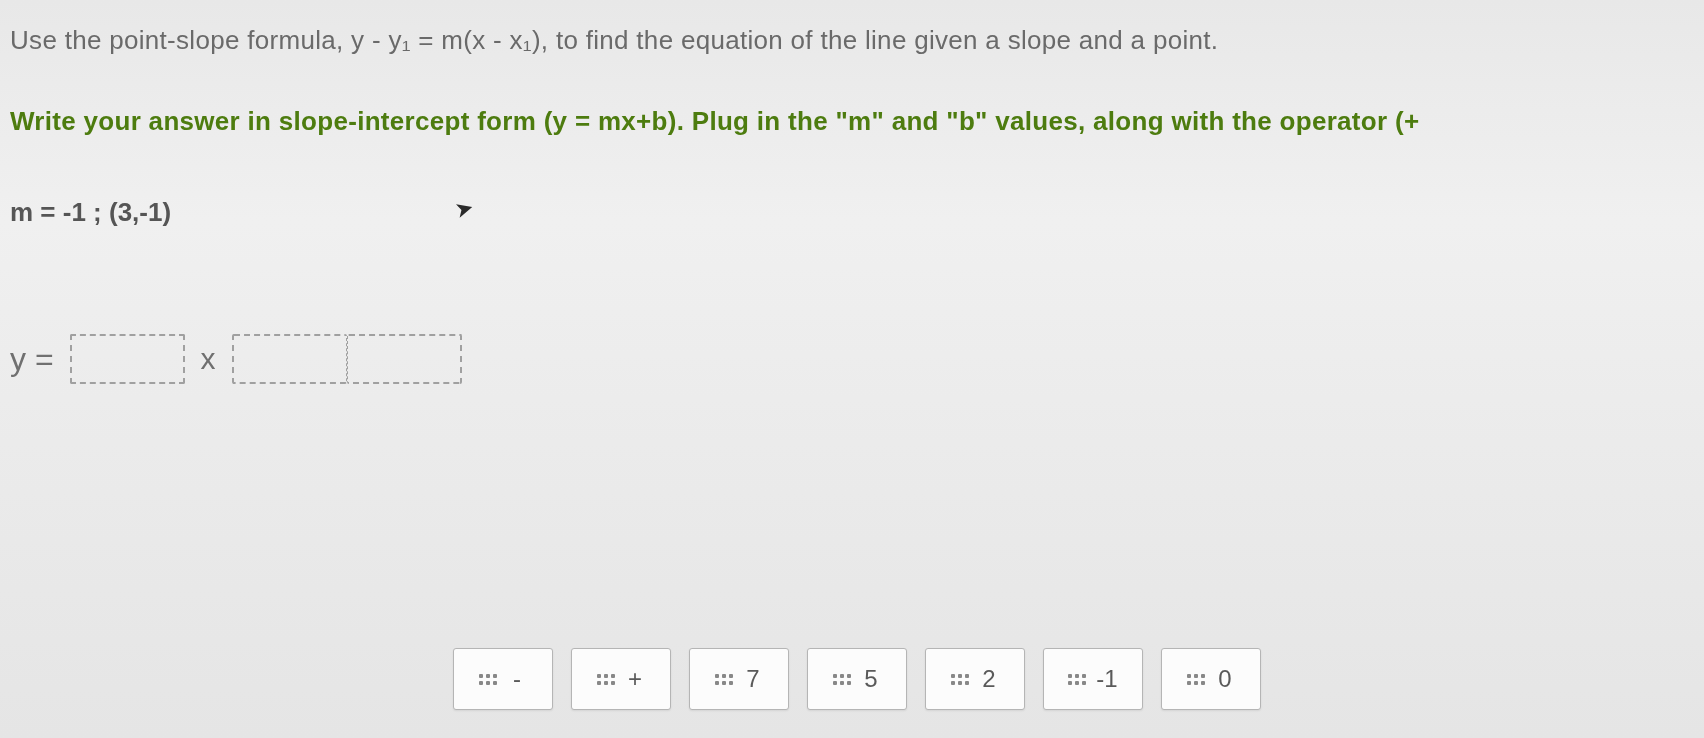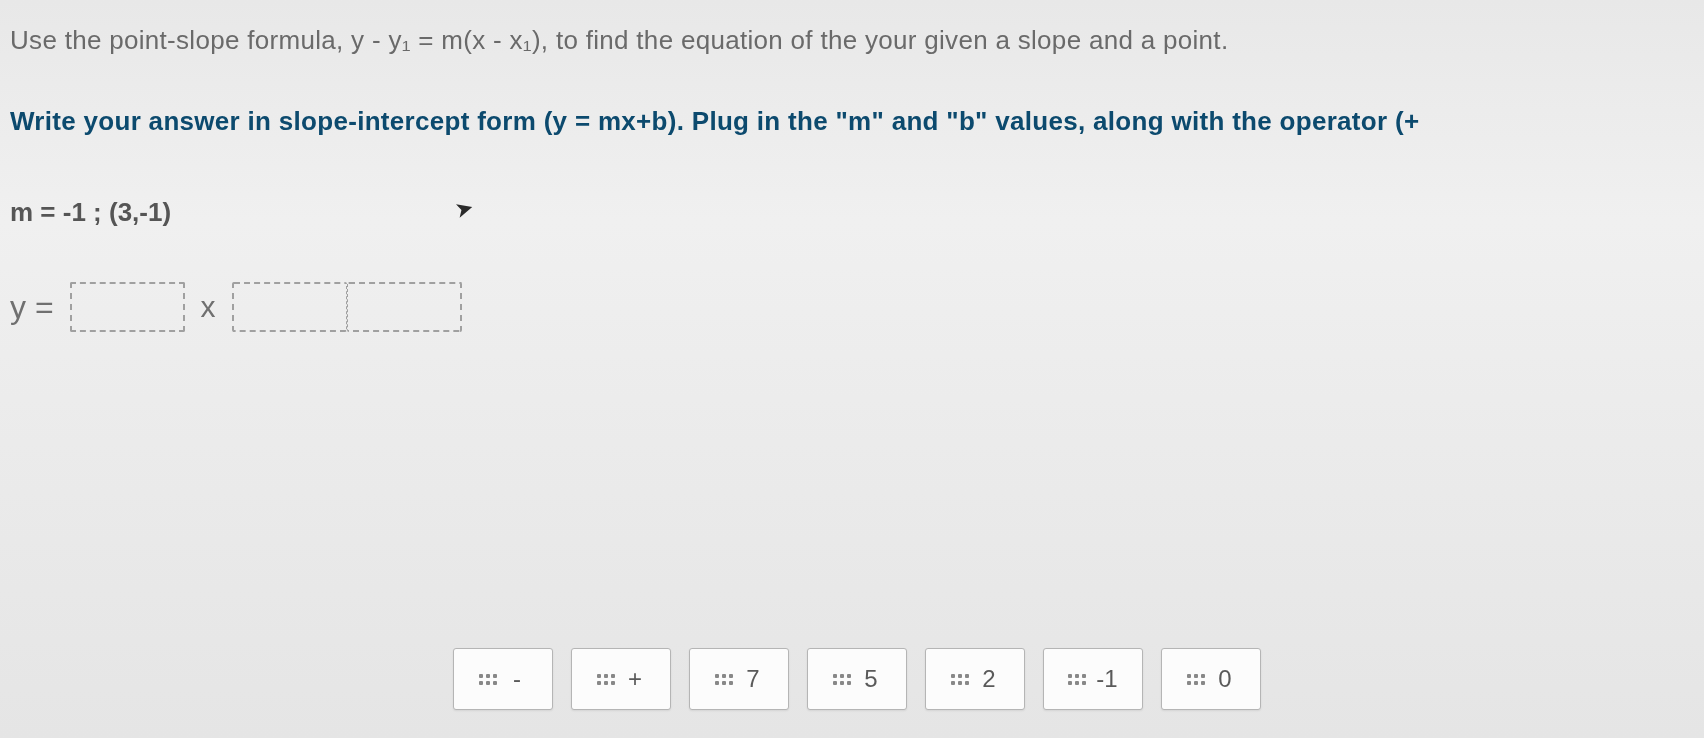--- a/index.html
+++ b/index.html
@@ -19,32 +19,32 @@
     }
     
     .instruction-line {
       color: #6a6a6a;
       font-size: 26px;
       margin-bottom: 50px;
       letter-spacing: 0.3px;
     }
     
     .bold-instruction {
-      color: #0c4a6e;
+      color: #4d7c0f;
       font-size: 26px;
       font-weight: bold;
       margin-bottom: 60px;
       letter-spacing: 0.3px;
     }
     
     .given-values {
       color: #555555;
       font-size: 26px;
       font-weight: bold;
-      margin-bottom: 54px;
+      margin-bottom: 106px;
     }
     
     .equation-row {
       display: flex;
       align-items: center;
       gap: 12px;
       margin-bottom: 140px;
     }
     
     .y-equals {
@@ -133,21 +133,21 @@
       top: 196px;
       left: 455px;
       color: #2a2a2a;
       font-size: 22px;
       transform: rotate(-15deg);
     }
   </style>
 </head>
 <body>
 
-<div class="instruction-line">Use the point-slope formula, y - y₁ = m(x - x₁), to find the equation of the your given a slope and a point.</div>
+<div class="instruction-line">Use the point-slope formula, y - y₁ = m(x - x₁), to find the equation of the line given a slope and a point.</div>
 
 <div class="bold-instruction">Write your answer in slope-intercept form (y = mx+b).  Plug in the "m" and "b" values, along with the operator (+</div>
 
 <div class="cursor-arrow">➤</div>
 
 <div class="given-values">m = -1 ; (3,-1)</div>
 
 <div class="equation-row">
   <span class="y-equals">y =</span>
   <span class="drop-zone"></span>

